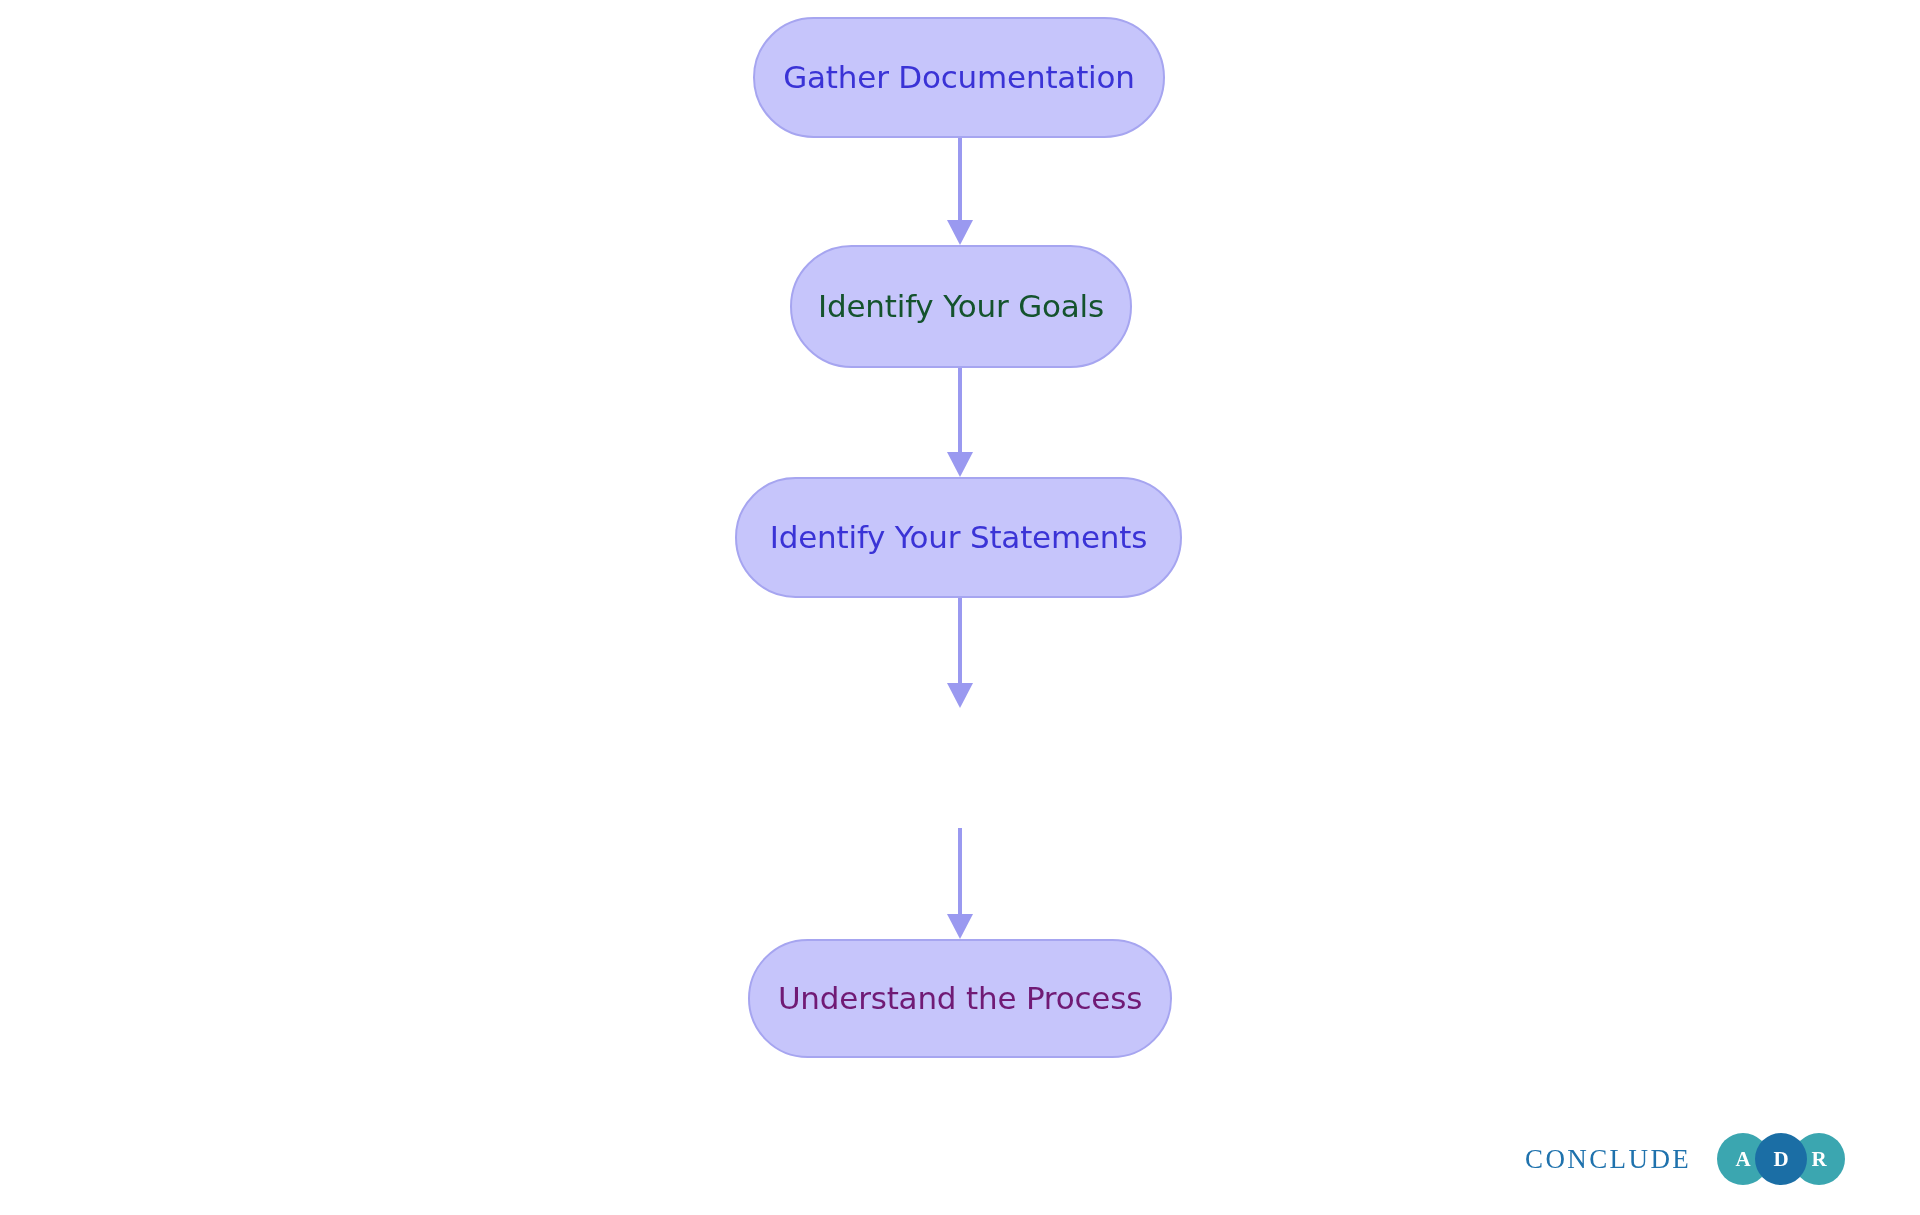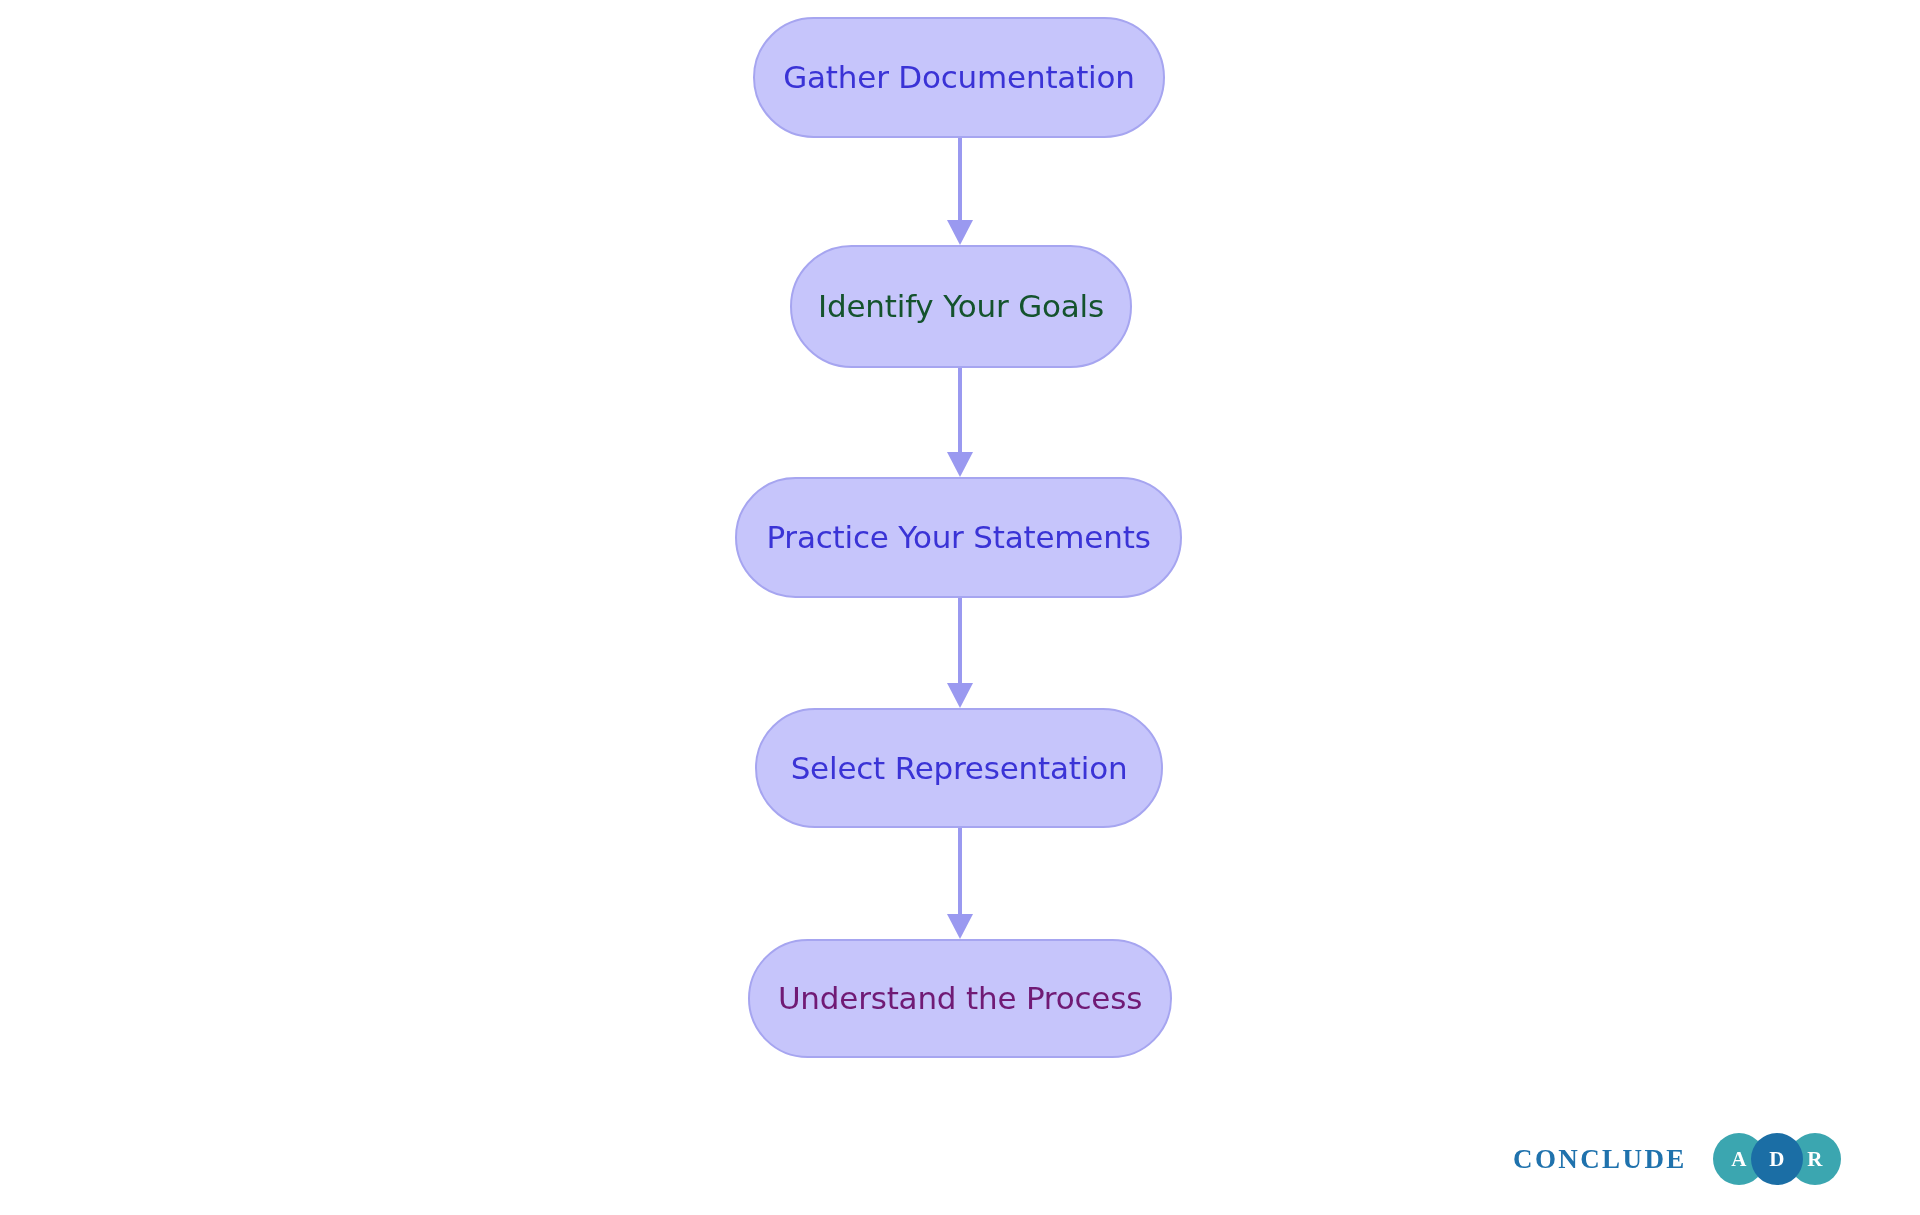--- a/index.html
+++ b/index.html
@@ -57,25 +57,26 @@
     left: 1513px;
     top: 1128px;
     height: 62px;
     display: flex;
     align-items: center;
     gap: 0px;
   }
   #brand-wordmark {
     color: #1f72ad;
     font-family: "Liberation Serif", "DejaVu Serif", serif;
-    font-weight: 700;
+    font-weight: 400;
     font-size: 27px;
     letter-spacing: 2.4px;
     line-height: 1;
     margin-right: 26px;
+    margin-left: 12px;
   }
   .brand-dots {
     position: relative;
     width: 128px;
     height: 52px;
   }
   .brand-dot {
     position: absolute;
     top: 0;
     width: 52px;
@@ -123,26 +124,23 @@
 
   <div class="flow-node" id="node-1" style="left: 753px; top: 17px; width: 412px; height: 121px; background: rgb(198, 197, 251); border-color: rgb(166, 165, 240); color: rgb(58, 51, 214);">
     <span class="node-label">Gather Documentation</span>
   </div>
 
   <div class="flow-node" id="node-2" style="left: 790px; top: 245px; width: 342px; height: 123px; background: rgb(198, 197, 251); border-color: rgb(166, 165, 240); color: #14532d;">
     <span class="node-label">Identify Your Goals</span>
   </div>
 
   <div class="flow-node" id="node-3" style="left: 735px; top: 477px; width: 447px; height: 121px; background: rgb(198, 197, 251); border-color: rgb(166, 165, 240); color: rgb(58, 51, 214);">
-    <span class="node-label">Practice Your Statements</span>
+    <span class="node-label">Identify Your Statements</span>
   </div>
 
-  <div class="flow-node" id="node-4" style="left: 755px; top: 708px; width: 408px; height: 120px; background: rgb(198, 197, 251); border-color: rgb(166, 165, 240); color: rgb(58, 51, 214);">
-    <span class="node-label">Select Representation</span>
-  </div>
 
   <div class="flow-node" id="node-5" style="left: 748px; top: 939px; width: 424px; height: 119px; background: rgb(198, 197, 251); border-color: rgb(166, 165, 240); color: #701a75;">
     <span class="node-label">Understand the Process</span>
   </div>
 
 </div>
 
 <div id="brand-logo">
   <div id="brand-wordmark" style="color: rgb(31, 114, 173);">CONCLUDE</div>
   <div class="brand-dots">

